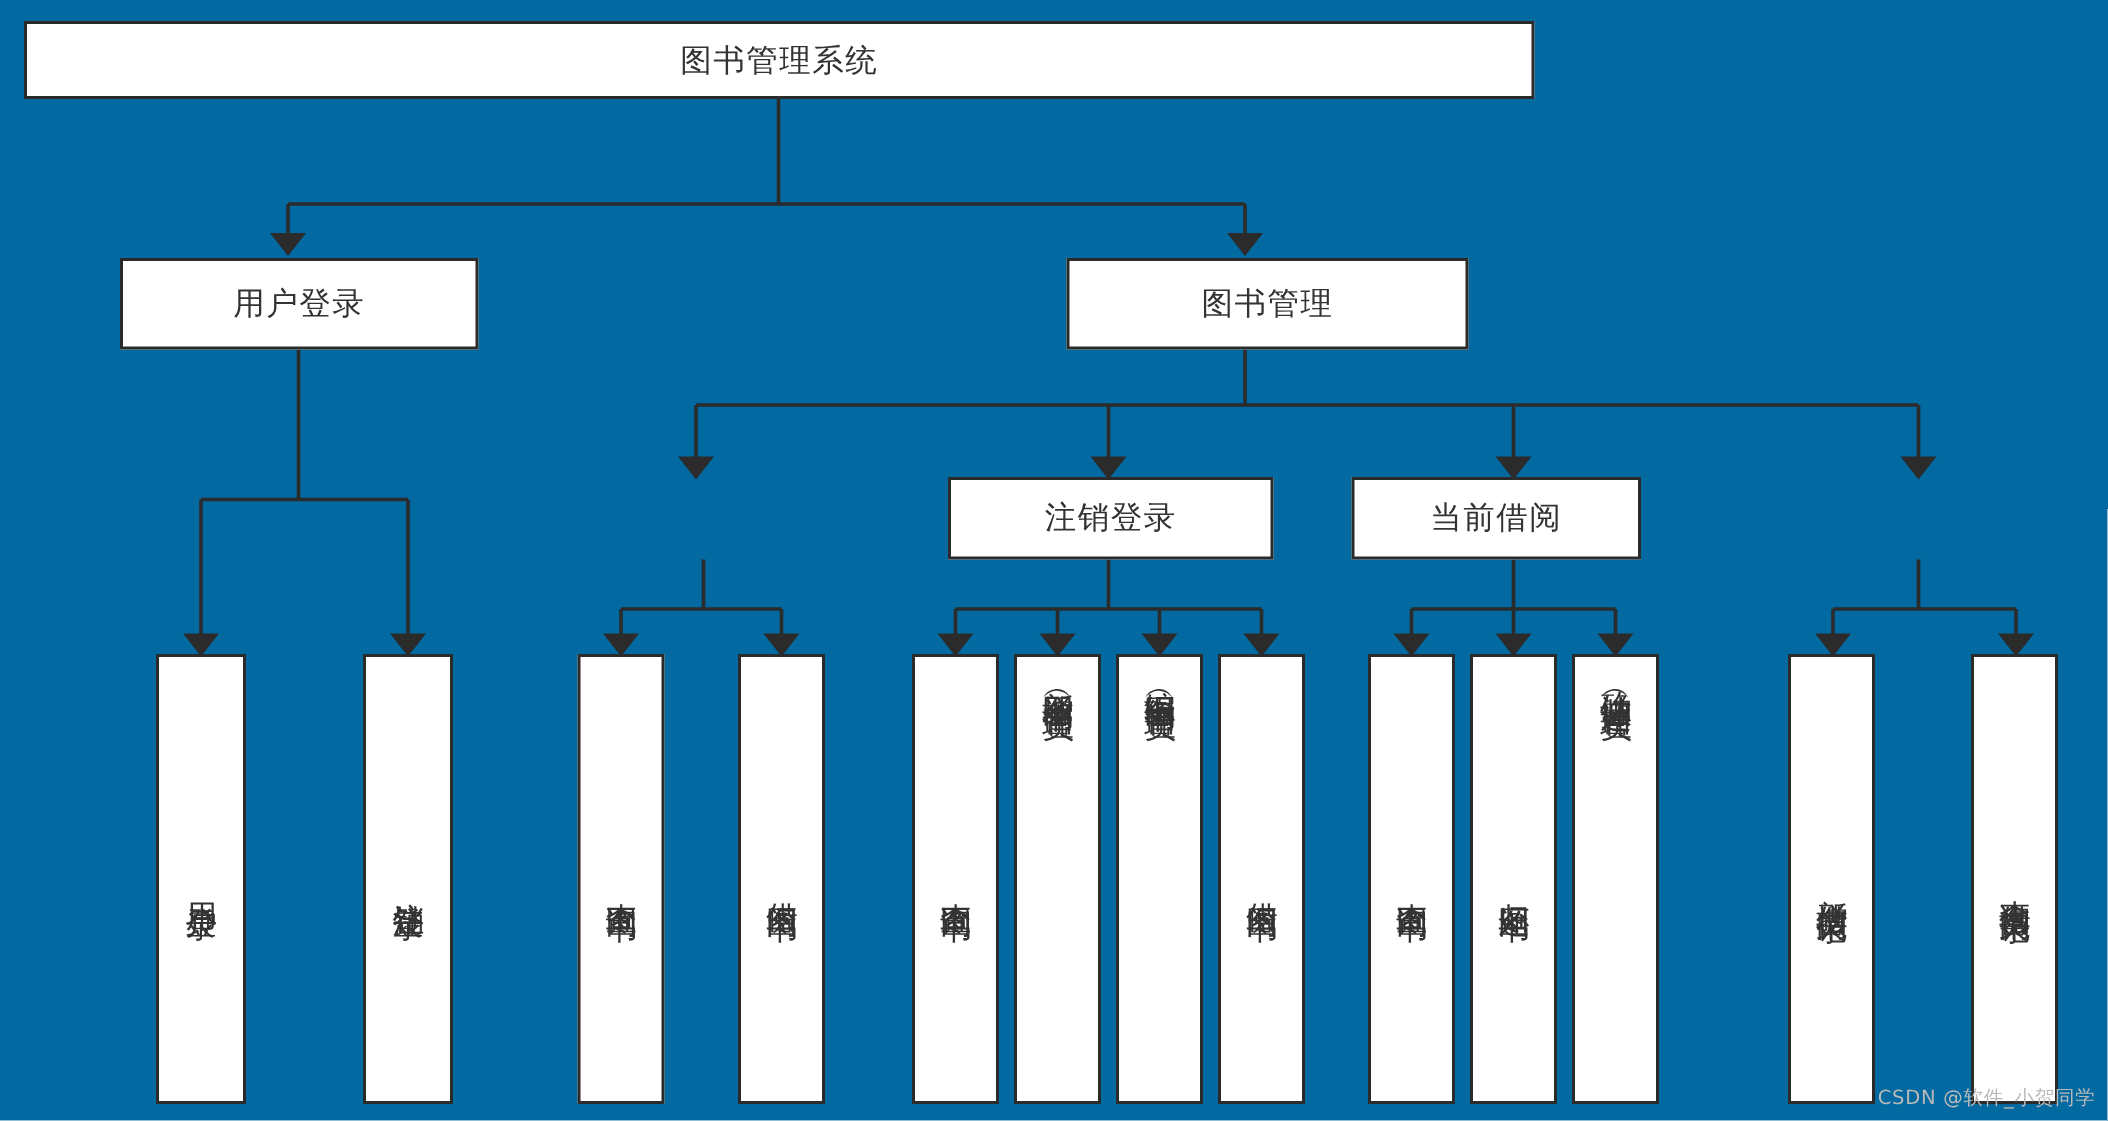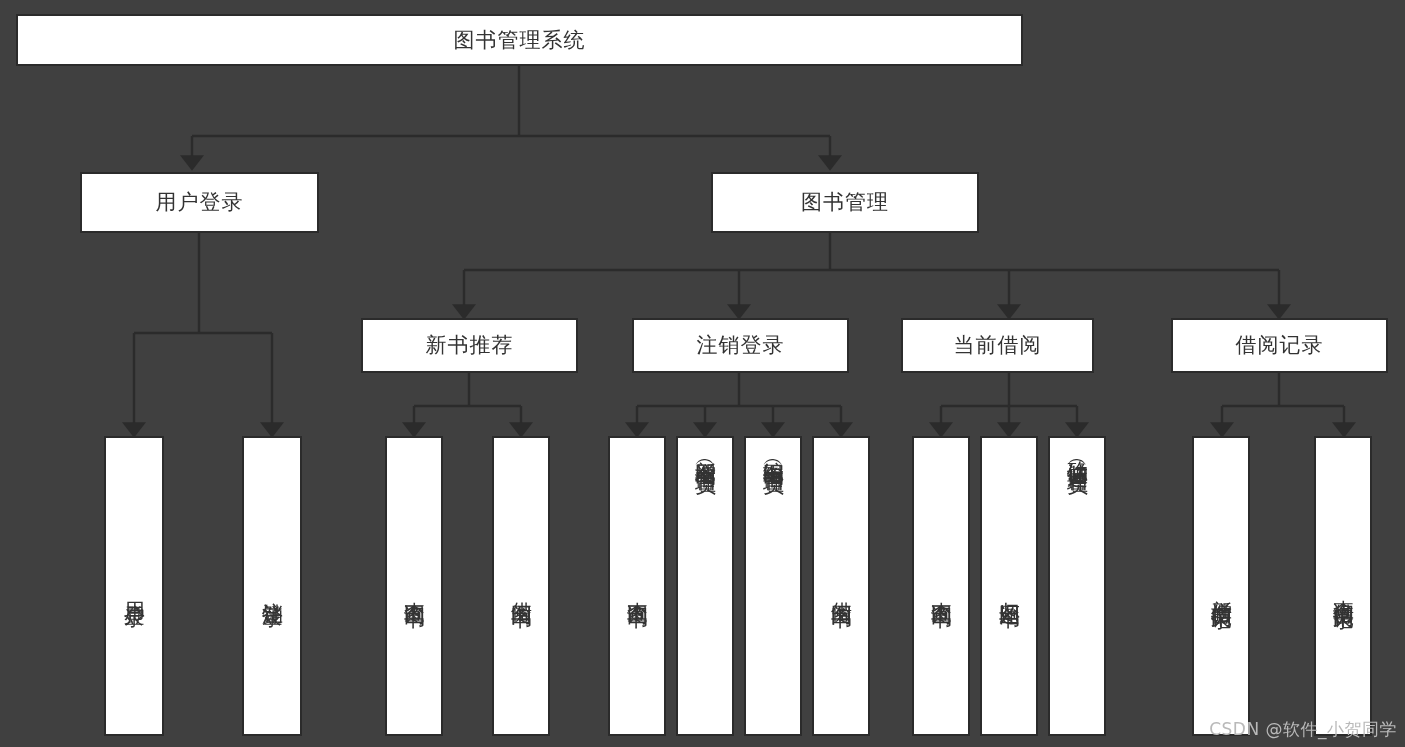--- a/index.html
+++ b/index.html
@@ -7,21 +7,21 @@
     padding: 0;
     background: #ffffff;
   }
   body {
     font-family: "DejaVu Sans", "Liberation Sans", sans-serif;
   }
   #canvas {
     position: relative;
     width: 1405px;
     height: 747px;
-    background: #404040;
+    background: #0369a1;
     overflow: hidden;
   }
   .node {
     position: absolute;
     box-sizing: border-box;
     border: 2px solid #2b2b2b;
     background: #ffffff;
     display: flex;
     align-items: center;
     justify-content: center;
@@ -53,21 +53,21 @@
     left: 0;
     top: 0;
     width: 1405px;
     height: 747px;
     pointer-events: none;
   }
   .watermark {
     position: absolute;
     right: 8px;
     bottom: 6px;
-    font-size: 17px;
+    font-size: 13px;
     color: #b9b9b9;
     letter-spacing: 0.5px;
     white-space: nowrap;
   }
 </style>
 </head>
 <body>
 
 <div id="canvas">
 
@@ -119,24 +119,22 @@
       <path d="M1222,406 L1222,430" marker-end="url(#arrow)"></path>
       <path d="M1344,406 L1344,430" marker-end="url(#arrow)"></path>
     </g>
   </svg>
 
   <div class="node h root" style="left:16px; top:14px; width:1007px; height:52px;">图书管理系统</div>
 
   <div class="node h" style="left:80px; top:172px; width:239px; height:61px;">用户登录</div>
   <div class="node h" style="left:711px; top:172px; width:268px; height:61px;">图书管理</div>
 
-  <div class="node h" style="left:361px; top:318px; width:217px; height:55px;">新书推荐</div>
   <div class="node h" style="left:632px; top:318px; width:217px; height:55px;">注销登录</div>
   <div class="node h" style="left:901px; top:318px; width:193px; height:55px;">当前借阅</div>
-  <div class="node h" style="left:1171px; top:318px; width:217px; height:55px;">借阅记录</div>
 
   <div class="node v tall" style="left:104px; top:436px; width:60px; height:300px;">用户登录</div>
   <div class="node v tall" style="left:242px; top:436px; width:60px; height:300px;">注销登录</div>
 
   <div class="node v tall" style="left:385px; top:436px; width:58px; height:300px;">查询图书</div>
   <div class="node v tall" style="left:492px; top:436px; width:58px; height:300px;">借阅图书</div>
 
   <div class="node v tall" style="left:608px; top:436px; width:58px; height:300px;">查询图书</div>
   <div class="node v" style="left:676px; top:436px; width:58px; height:300px;">新增图书（管理员）</div>
   <div class="node v" style="left:744px; top:436px; width:58px; height:300px;">编辑图书（管理员）</div>

